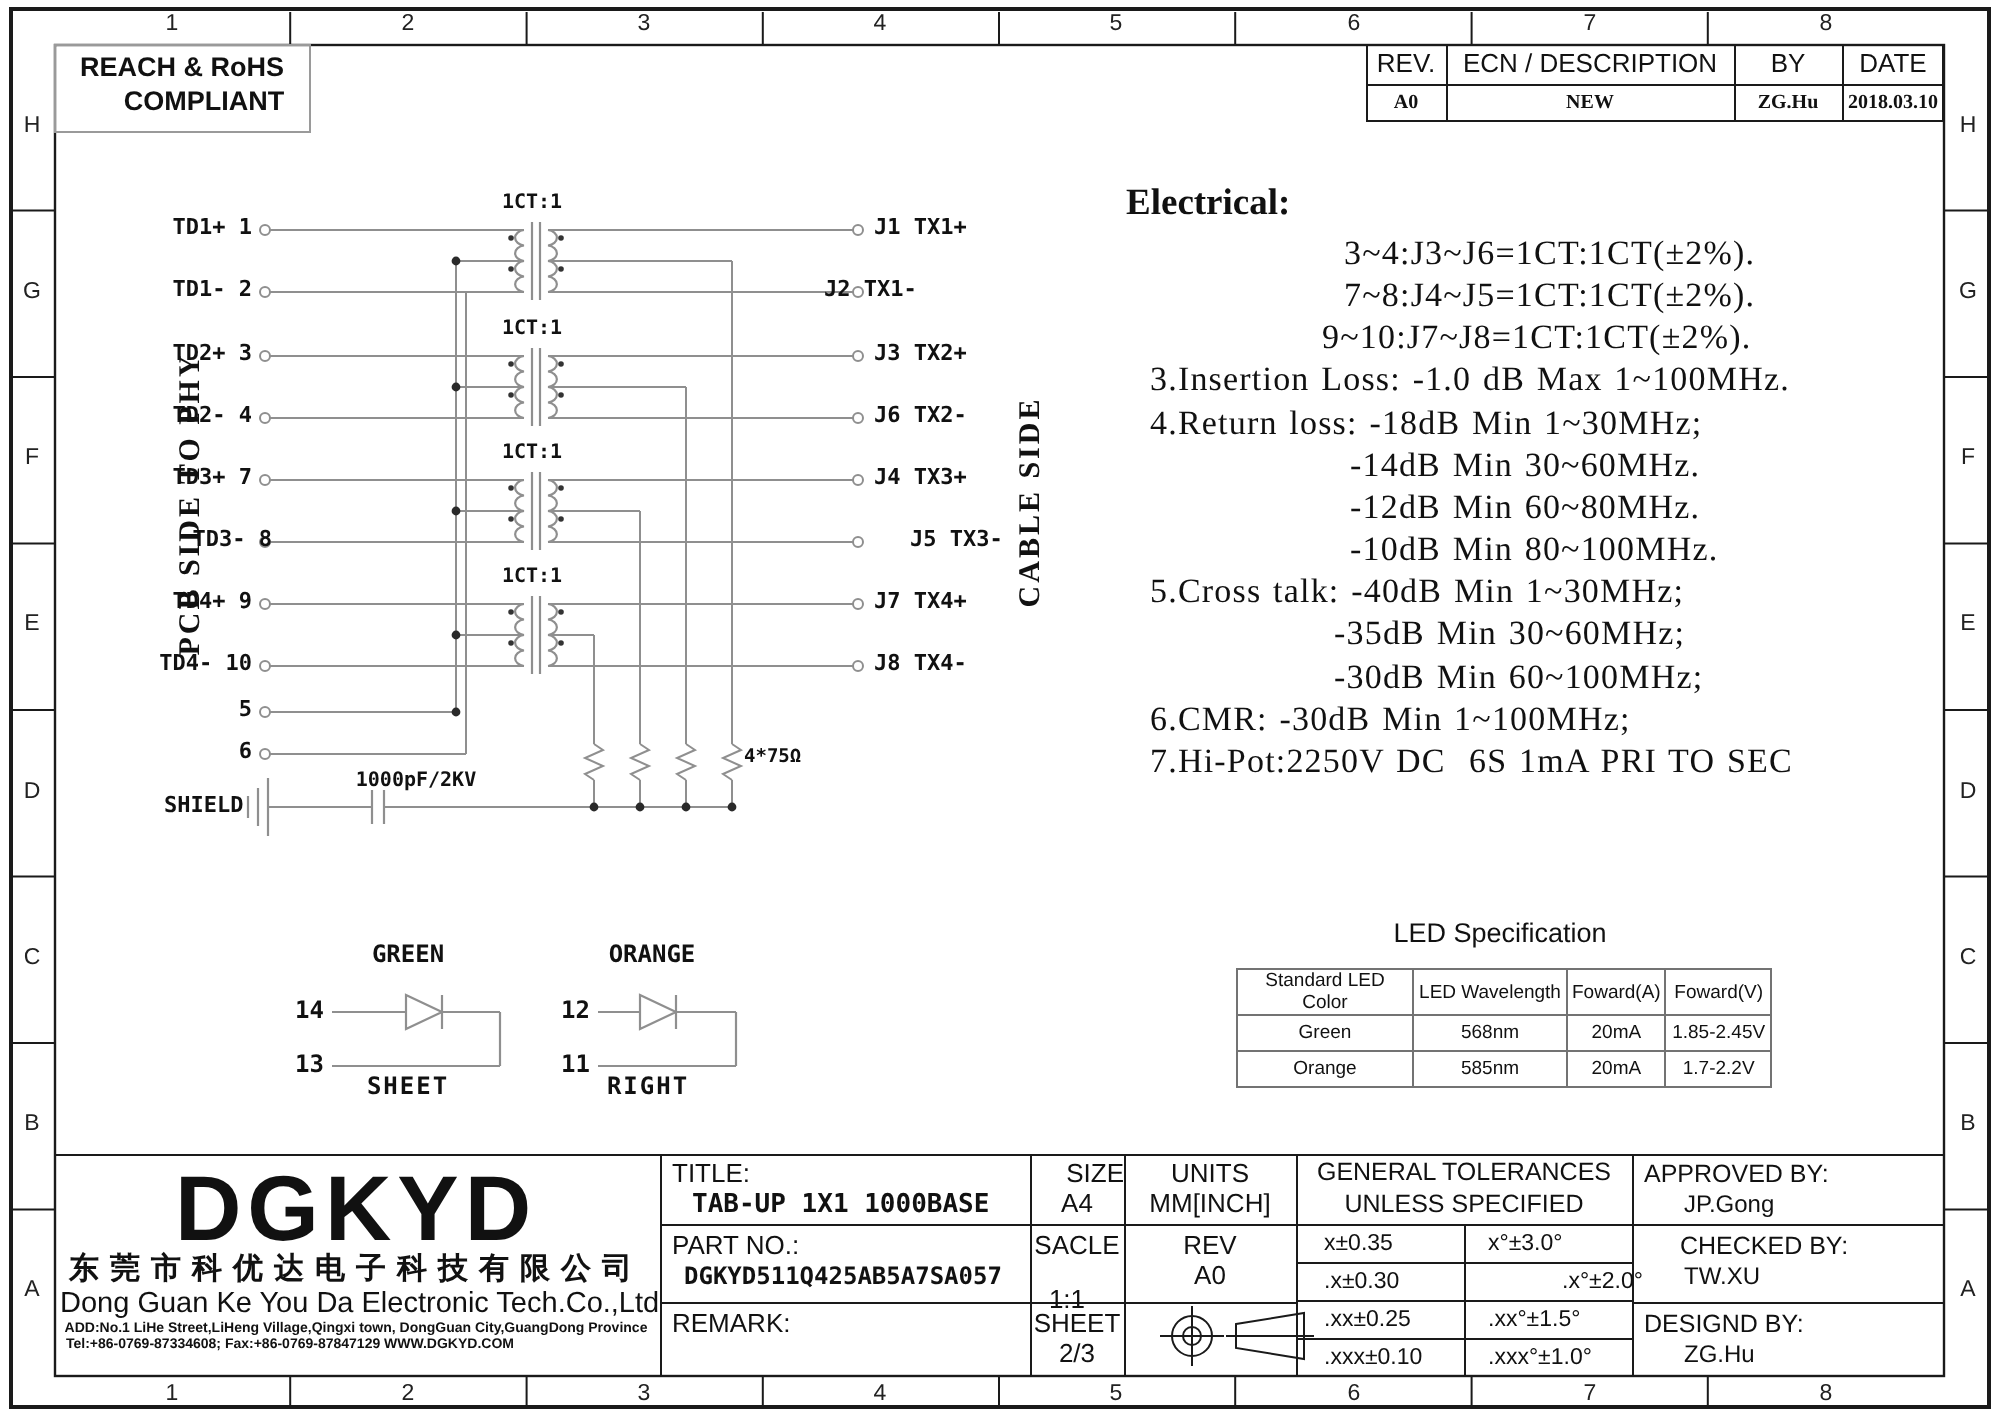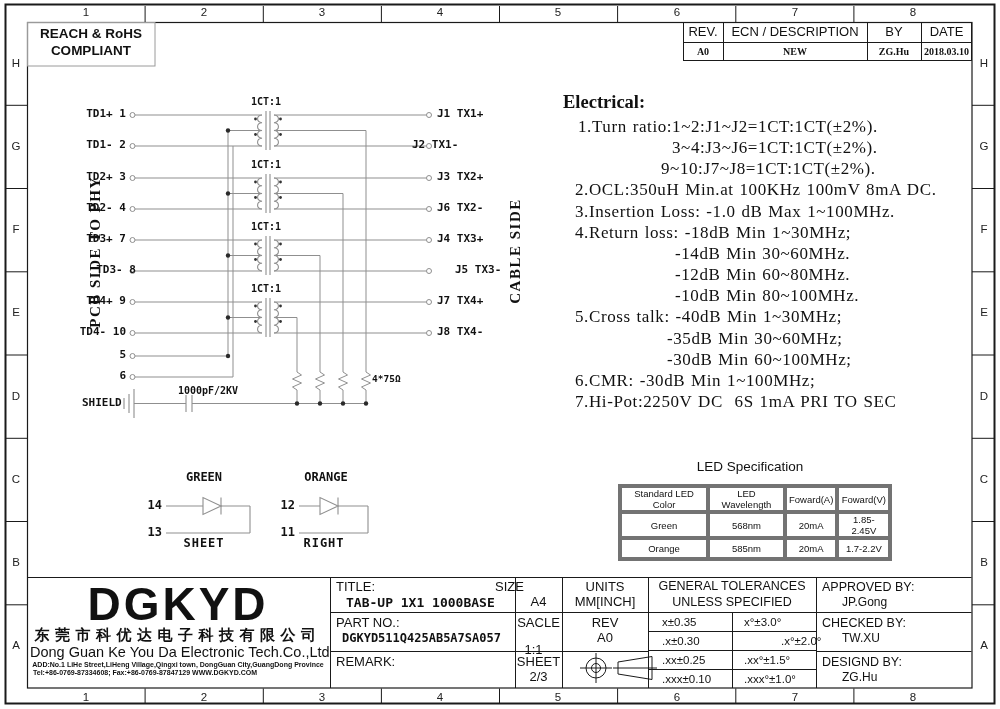--- a/index.html
+++ b/index.html
@@ -15,21 +15,21 @@
   .b{font-weight:bold;}
   .grid-ref{font-size:11.5px;color:#222;}
   .pin{font-size:11px;}
   .vlabel{font-family:"Liberation Serif",serif;font-weight:600;font-size:15px;letter-spacing:1.5px;
           transform:translate(-50%,-50%) rotate(-90deg);}
   .elec-line{white-space:pre;font-family:"Liberation Serif",serif;font-size:17px;
              line-height:21.15px;letter-spacing:0.6px;word-spacing:1px;}
   .e0{padding-left:15px;}.en{padding-left:12px;}.et{padding-left:109px;}
   .et2{padding-left:98px;}.er{padding-left:112px;}.ec{padding-left:104px;}
   table.spec{position:absolute;left:618px;top:484px;border-collapse:collapse;table-layout:fixed;}
-  table.spec td,table.spec th{border:4px solid #737373;font-weight:normal;
+  table.spec td,table.spec th{border:1px solid #737373;font-weight:normal;
      font-family:"Liberation Sans",sans-serif;font-size:9.5px;text-align:center;padding:0 2px;}
   table.spec th{height:19px;}  table.spec td{height:17px;}
   .tb-label{font-size:13px;}
   .tol{font-size:11.5px;line-height:19px;}
 </style>
 </head>
 <body>
 
 <div class="sheet">
 
@@ -199,21 +199,21 @@
   <div class="t grid-ref c" style="left:974px;top:57px;width:20px;">H</div>
   <div class="t grid-ref c" style="left:974px;top:140px;width:20px;">G</div>
   <div class="t grid-ref c" style="left:974px;top:223px;width:20px;">F</div>
   <div class="t grid-ref c" style="left:974px;top:306px;width:20px;">E</div>
   <div class="t grid-ref c" style="left:974px;top:390px;width:20px;">D</div>
   <div class="t grid-ref c" style="left:974px;top:473px;width:20px;">C</div>
   <div class="t grid-ref c" style="left:974px;top:556px;width:20px;">B</div>
   <div class="t grid-ref c" style="left:974px;top:639px;width:20px;">A</div>
 
   <div class="t sans b c" style="left:27px;top:26px;width:128px;font-size:13.5px;">REACH &amp; RoHS</div>
-  <div class="t sans b c" style="left:27px;top:43px;width:128px;font-size:13.5px;">COMPLIANT</div>
+  <div class="t sans b c" style="left:38px;top:43px;width:128px;font-size:13.5px;">COMPLIANT</div>
 
   <div class="t sans c" style="left:683px;top:25px;width:40px;font-size:13px;">REV.</div>
   <div class="t sans c" style="left:723px;top:25px;width:144px;font-size:13px;">ECN / DESCRIPTION</div>
   <div class="t sans c" style="left:867px;top:25px;width:54px;font-size:13px;">BY</div>
   <div class="t sans c" style="left:921px;top:25px;width:51px;font-size:13px;">DATE</div>
   <div class="t serif b c" style="left:683px;top:46px;width:40px;font-size:10px;">A0</div>
   <div class="t serif b c" style="left:723px;top:46px;width:144px;font-size:10px;">NEW</div>
   <div class="t serif b c" style="left:867px;top:46px;width:54px;font-size:10px;">ZG.Hu</div>
   <div class="t serif b c" style="left:921px;top:46px;width:51px;font-size:10px;">2018.03.10</div>
 
@@ -253,24 +253,23 @@
   <div class="t mono c" style="left:294px;top:471px;width:64px;font-size:12px;">ORANGE</div>
   <div class="t mono r" style="left:138px;top:499px;width:24px;font-size:12px;">14</div>
   <div class="t mono r" style="left:138px;top:526px;width:24px;font-size:12px;">13</div>
   <div class="t mono r" style="left:271px;top:499px;width:24px;font-size:12px;">12</div>
   <div class="t mono r" style="left:271px;top:526px;width:24px;font-size:12px;">11</div>
   <div class="t mono c" style="left:178px;top:537px;width:52px;font-size:12px;letter-spacing:1px;">SHEET</div>
   <div class="t mono c" style="left:296px;top:537px;width:56px;font-size:12px;letter-spacing:1px;">RIGHT</div>
 
   <div class="t serif b" style="left:563px;top:92px;font-size:18.5px;">Electrical:</div>
   <div class="t" style="left:563px;top:116px;width:412px;">
-    <div class="elec-line e0">1.Turn ratio:1~2:J1~J2=1CT:1CT(±2%).</div>
     <div class="elec-line et">3~4:J3~J6=1CT:1CT(±2%).</div>
+    <div class="elec-line et">7~8:J4~J5=1CT:1CT(±2%).</div>
     <div class="elec-line et2">9~10:J7~J8=1CT:1CT(±2%).</div>
-    <div class="elec-line en">2.OCL:350uH Min.at 100KHz 100mV 8mA DC.</div>
     <div class="elec-line en">3.Insertion Loss: -1.0 dB Max 1~100MHz.</div>
     <div class="elec-line en">4.Return loss: -18dB Min 1~30MHz;</div>
     <div class="elec-line er">-14dB Min 30~60MHz.</div>
     <div class="elec-line er">-12dB Min 60~80MHz.</div>
     <div class="elec-line er">-10dB Min 80~100MHz.</div>
     <div class="elec-line en">5.Cross talk: -40dB Min 1~30MHz;</div>
     <div class="elec-line ec">-35dB Min 30~60MHz;</div>
     <div class="elec-line ec">-30dB Min 60~100MHz;</div>
     <div class="elec-line en">6.CMR: -30dB Min 1~100MHz;</div>
     <div class="elec-line en">7.Hi-Pot:2250V DC  6S 1mA PRI TO SEC</div>
@@ -311,21 +310,21 @@
   <div class="t sans c" style="left:30px;top:644px;width:296px;font-size:14.5px;">Dong Guan Ke You Da Electronic Tech.Co.,Ltd</div>
   <div class="t sans b c" style="left:30px;top:661px;width:296px;font-size:7px;">ADD:No.1 LiHe Street,LiHeng Village,Qingxi town, DongGuan City,GuangDong Province</div>
   <div class="t sans b" style="left:33px;top:669px;font-size:7px;">Tel:+86-0769-87334608; Fax:+86-0769-87847129  WWW.DGKYD.COM</div>
 
   <div class="t sans tb-label" style="left:336px;top:580px;">TITLE:</div>
   <div class="t mono" style="left:346px;top:596px;font-size:13px;">TAB-UP 1X1 1000BASE</div>
   <div class="t sans tb-label" style="left:336px;top:616px;">PART NO.:</div>
   <div class="t mono" style="left:342px;top:632px;font-size:12px;">DGKYD511Q425AB5A7SA057</div>
   <div class="t sans tb-label" style="left:336px;top:655px;">REMARK:</div>
 
-  <div class="t sans tb-label c" style="left:486px;top:580px;width:47px;">SIZE</div>
+  <div class="t sans tb-label c" style="left:515px;top:580px;width:47px;text-align:right;">SIZE</div>
   <div class="t sans tb-label c" style="left:515px;top:595px;width:47px;">A4</div>
   <div class="t sans tb-label c" style="left:562px;top:580px;width:86px;">UNITS</div>
   <div class="t sans tb-label c" style="left:562px;top:595px;width:86px;">MM[INCH]</div>
   <div class="t sans tb-label c" style="left:515px;top:616px;width:47px;">SACLE</div>
   <div class="t sans tb-label c" style="left:510px;top:631px;width:47px;margin-top:12px;">1:1</div>
   <div class="t sans tb-label c" style="left:562px;top:616px;width:86px;">REV</div>
   <div class="t sans tb-label c" style="left:562px;top:631px;width:86px;">A0</div>
   <div class="t sans tb-label c" style="left:515px;top:655px;width:47px;">SHEET</div>
   <div class="t sans tb-label c" style="left:515px;top:670px;width:47px;">2/3</div>
 
@@ -335,18 +334,18 @@
   <div class="t sans tol" style="left:744px;top:613px;">x°±3.0°</div>
   <div class="t sans tol" style="left:662px;top:632px;">.x±0.30</div>
   <div class="t sans tol" style="left:744px;top:632px;margin-left:37px;">.x°±2.0°</div>
   <div class="t sans tol" style="left:662px;top:651px;">.xx±0.25</div>
   <div class="t sans tol" style="left:744px;top:651px;">.xx°±1.5°</div>
   <div class="t sans tol" style="left:662px;top:670px;">.xxx±0.10</div>
   <div class="t sans tol" style="left:744px;top:670px;">.xxx°±1.0°</div>
 
   <div class="t sans" style="left:822px;top:580px;font-size:12.5px;">APPROVED BY:</div>
   <div class="t sans" style="left:842px;top:596px;font-size:12px;">JP.Gong</div>
-  <div class="t sans" style="left:822px;top:616px;font-size:12.5px;">CHECKED BY:</div>
+  <div class="t sans" style="left:840px;top:616px;font-size:12.5px;">CHECKED BY:</div>
   <div class="t sans" style="left:842px;top:632px;font-size:12px;">TW.XU</div>
   <div class="t sans" style="left:822px;top:655px;font-size:12.5px;">DESIGND BY:</div>
   <div class="t sans" style="left:842px;top:671px;font-size:12px;">ZG.Hu</div>
 
 </div>
 
 </body></html>

